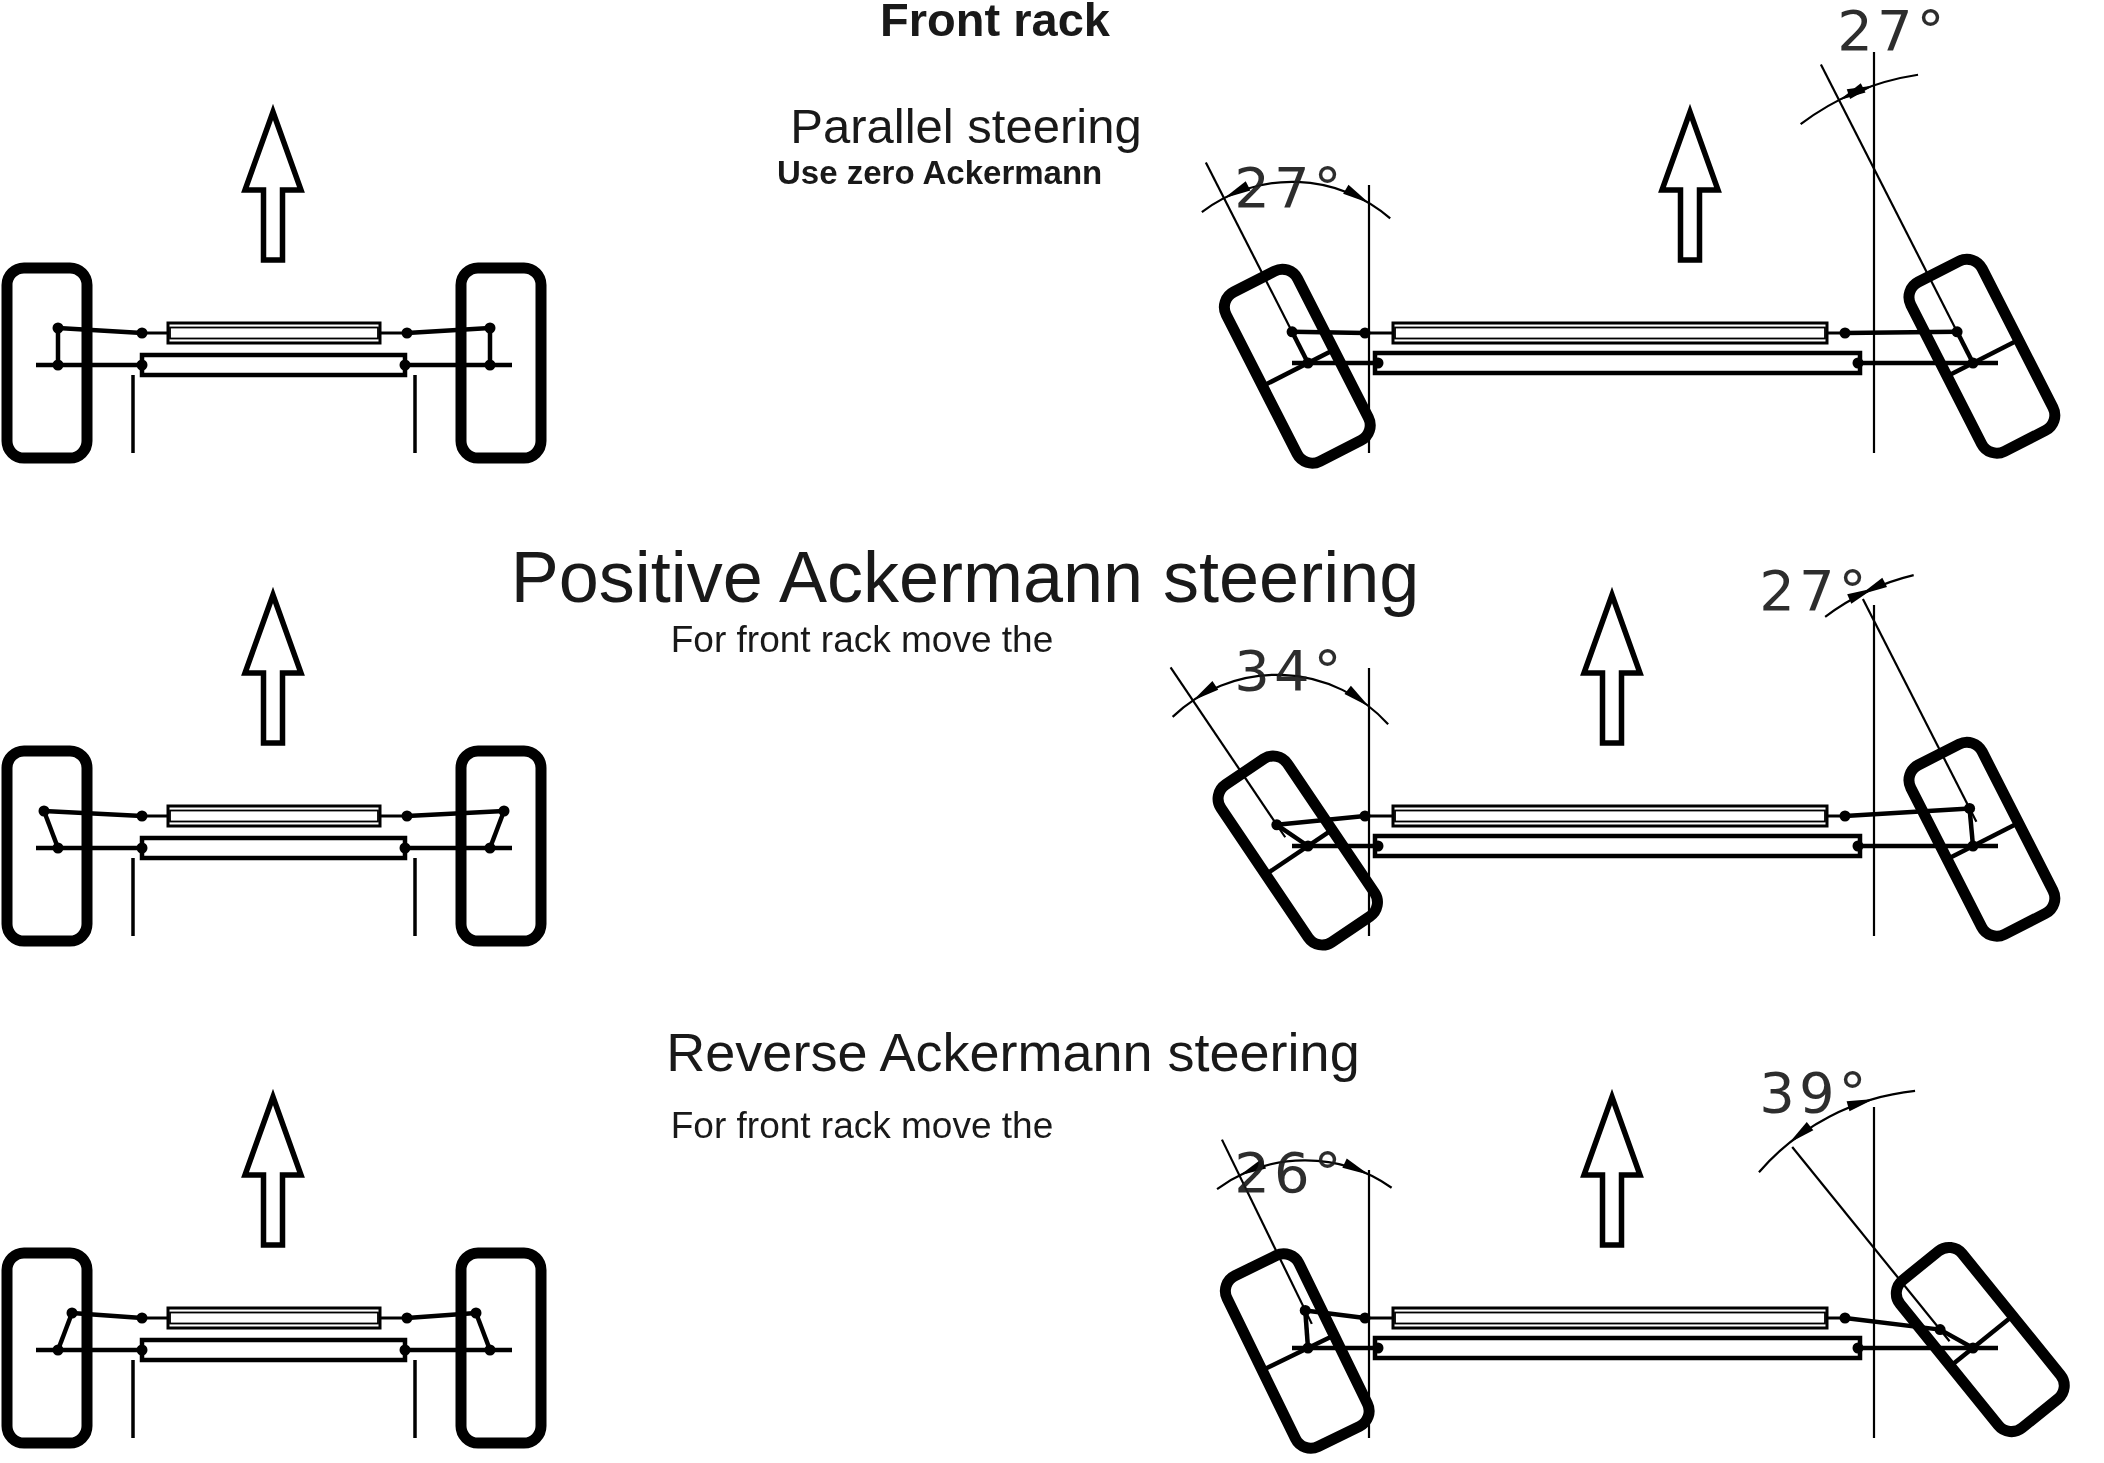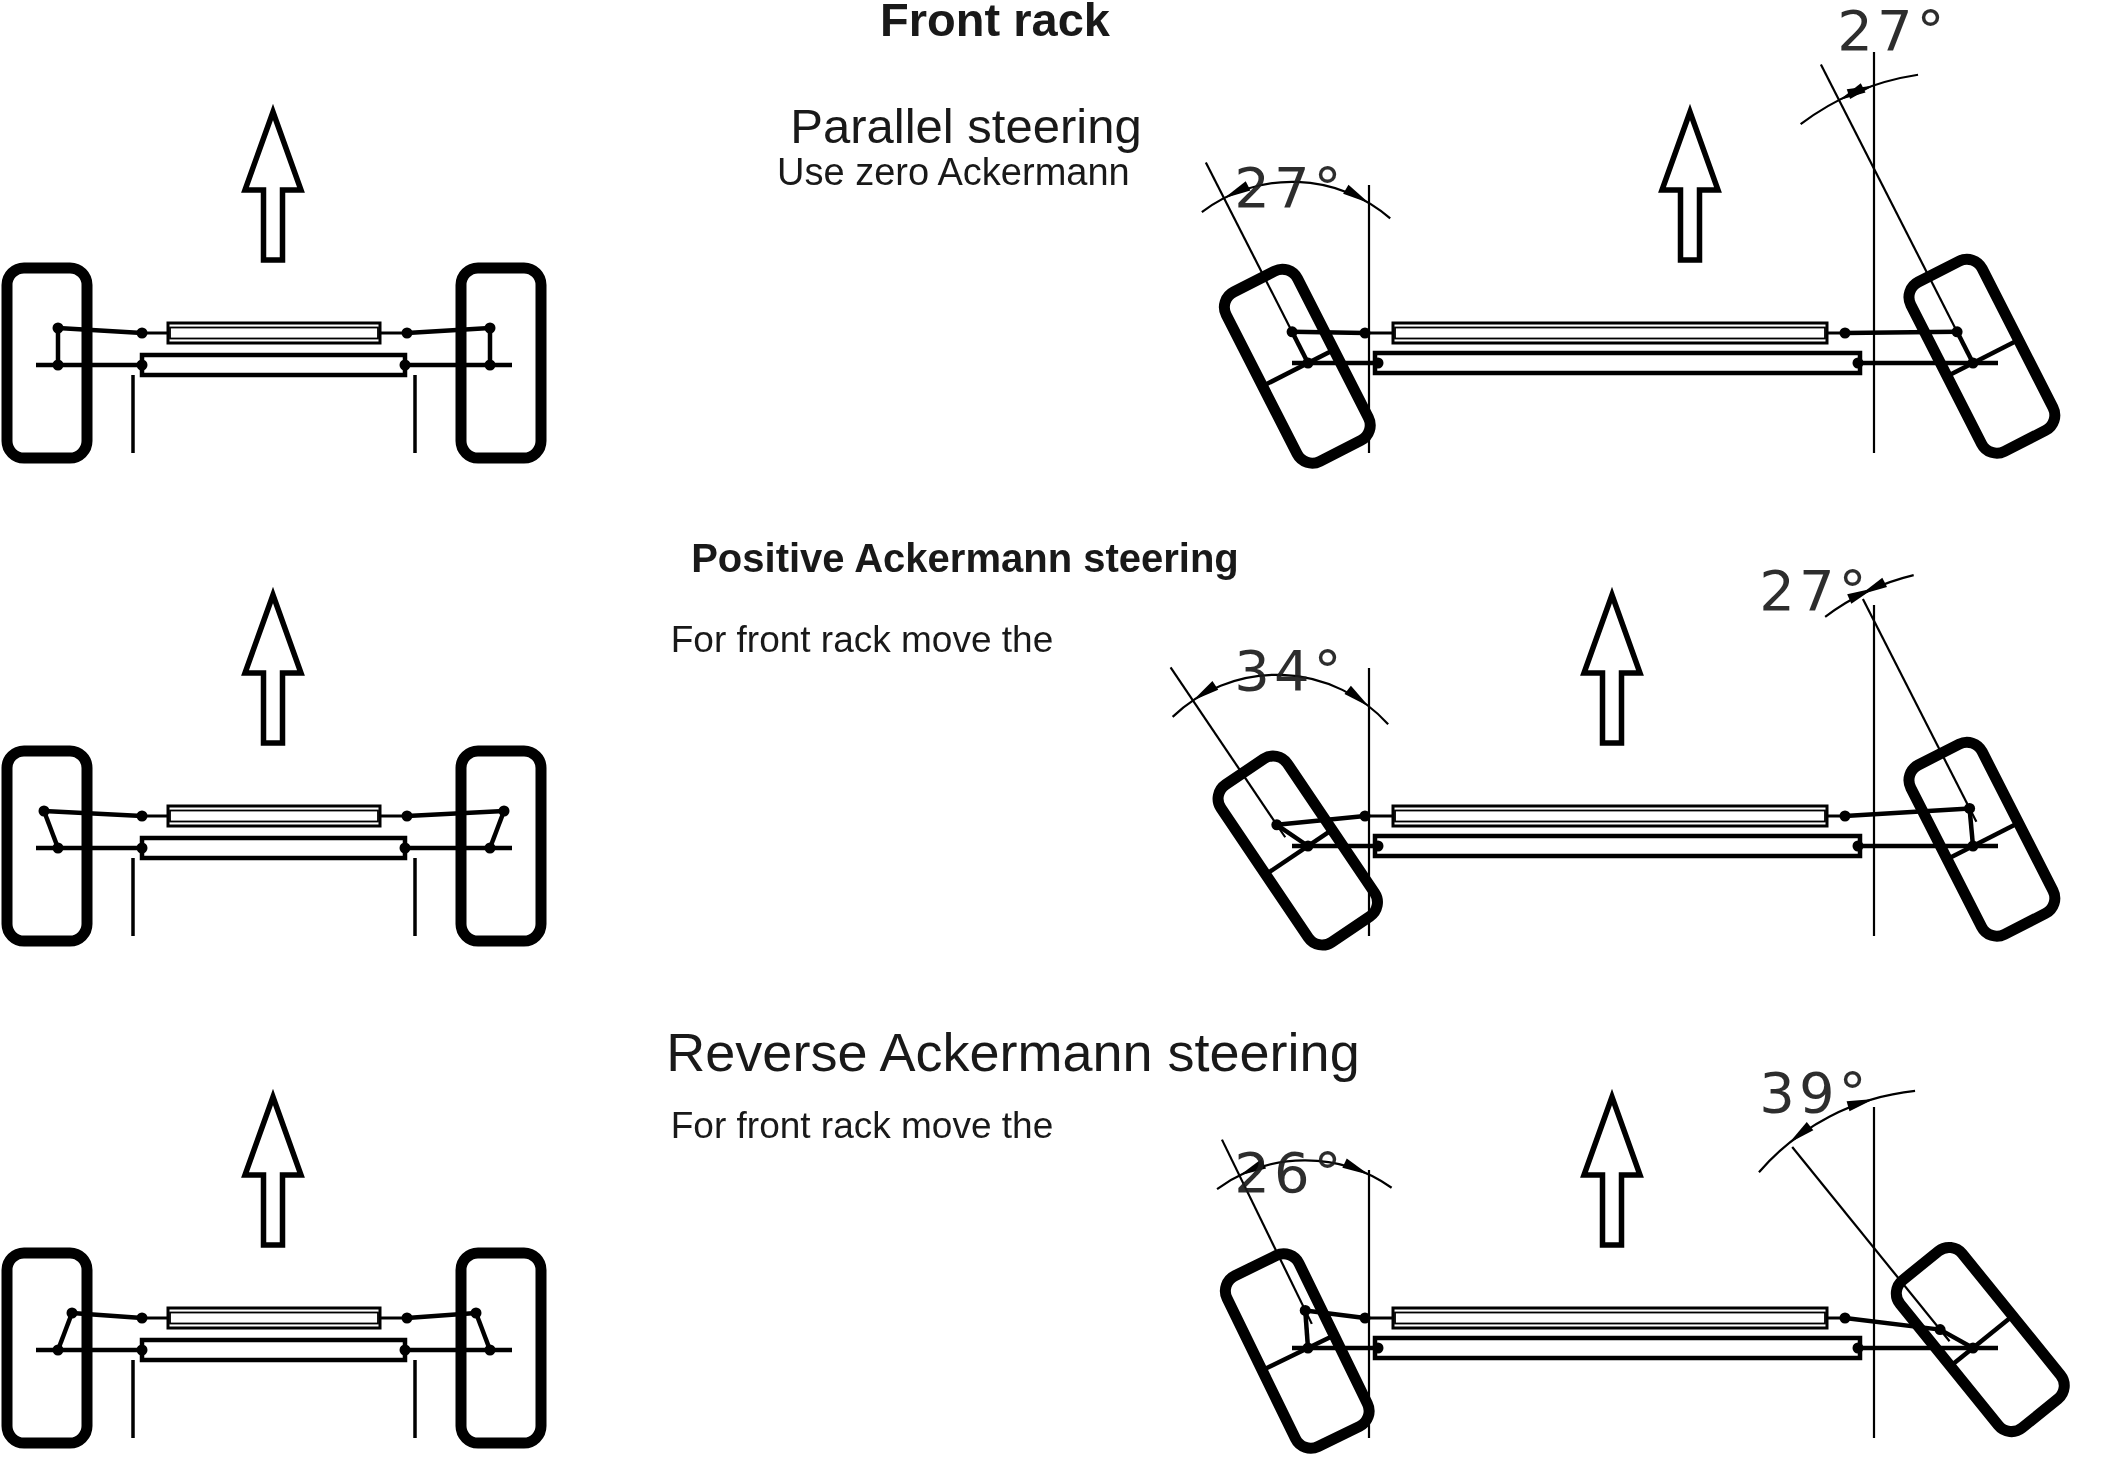--- a/index.html
+++ b/index.html
@@ -2,22 +2,22 @@
 <html><head>
 <meta charset="utf-8">
 <style>
   html,body{margin:0;padding:0;background:#ffffff;}
   .stage{position:relative;width:2104px;height:1463px;background:#fff;overflow:hidden;
          font-family:"Liberation Sans",sans-serif;color:#191919;}
   #canvas{position:absolute;left:0;top:0;width:2104px;height:1463px;}
   .txt{position:absolute;white-space:nowrap;color:#191919;}
   .fig-title{left:995px;top:-8px;transform:translateX(-50%);font-size:47px;font-weight:700;}
   .h-row1{left:966px;top:74px;transform:translateX(-50%);font-size:49px;font-weight:400;margin-top:24px;}
-  .d-row1{left:777px;top:144px;font-size:38px;line-height:57px;text-align:center;font-weight:400;}
-  .h-row2{left:965px;top:536px;transform:translateX(-50%);font-size:40px;font-weight:700;}
+  .d-row1{left:777px;top:144px;font-size:33px;line-height:57px;text-align:center;font-weight:700;}
+  .h-row2{left:965px;top:536px;transform:translateX(-50%);font-size:72px;font-weight:400;}
   .d-row2{left:862px;top:610px;transform:translateX(-50%);font-size:37px;line-height:60px;text-align:center;}
   .h-row3{left:1013px;top:1021px;transform:translateX(-50%);font-size:54px;font-weight:400;}
   .d-row3{left:862px;top:1096px;transform:translateX(-50%);font-size:37px;line-height:60px;text-align:center;}
   .anglbl{font-family:"DejaVu Sans",sans-serif;font-weight:400;opacity:.92;}
 </style>
 </head>
 <body>
 
 <div class="stage">
   <svg id="canvas" viewBox="0 0 2104 1463">

